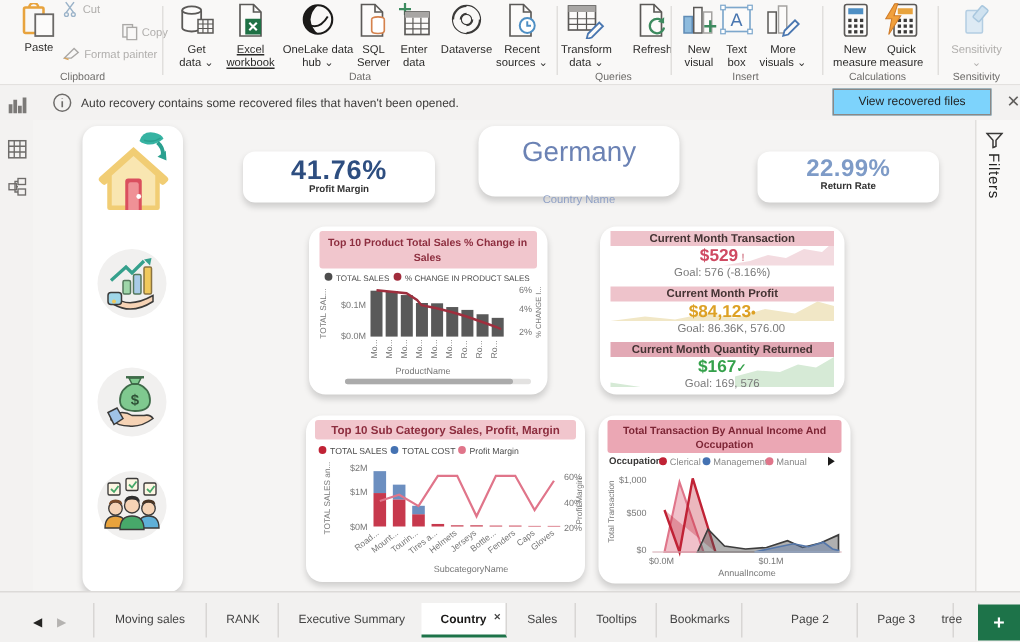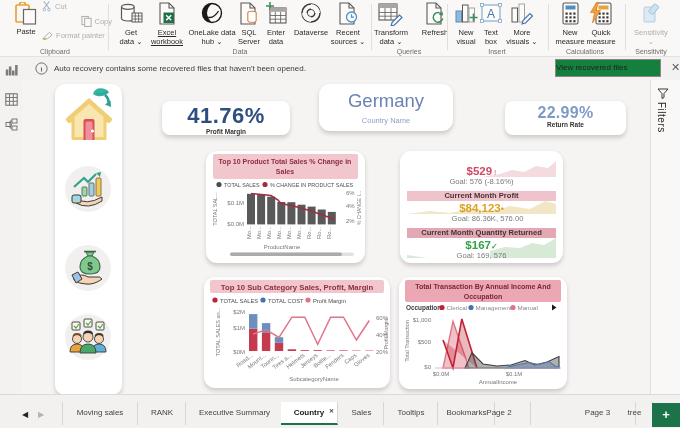--- a/index.html
+++ b/index.html
@@ -227,22 +227,22 @@
   </div>
   <div class="glabel" style="left:631px; width:40px;">Sensitivity</div>
 </div>
 
 <div id="notif">
   <svg style="position:absolute; left:13px; top:5px;" width="13" height="13" viewBox="0 0 13 13">
     <circle cx="6.5" cy="6.5" r="5.6" fill="none" stroke="#6e6c6a" stroke-width="1"></circle>
     <path d="M6.5 3.4 v0.2 M6.5 5.5 v4" stroke="#6e6c6a" stroke-width="1.1"></path>
   </svg>
   <span style="position:absolute; left:32px; top:7px;">Auto recovery contains some recovered files that haven't been opened.</span>
-  <div style="position:absolute; left:533px; top:2px; width:106px; height:18px; background:#15803d;
-       border:1px solid #8a8886; line-height:16px; font-size:8px; color:#201f1e;">View recovered files</div>
+  <div style="position:absolute; left:533px; top:2px; width:106px; height:18px; background:#7dd3fc;
+       border:1px solid #8a8886; text-align:center; line-height:16px; font-size:8px; color:#201f1e;">View recovered files</div>
   <div style="position:absolute; left:649px; top:4px; font-size:11px; color:#605e5c;">✕</div>
 </div>
 
 <div id="leftrail"></div>
 <svg class="abs" style="left:5px; top:63px;" width="13" height="13" viewBox="0 0 13 13">
   <g fill="#7c7a78">
     <rect x="0.8" y="6.5" width="2.5" height="6"></rect>
     <rect x="3.9" y="3.5" width="2.5" height="9"></rect>
     <rect x="7" y="7.5" width="2.5" height="5"></rect>
     <rect x="10.1" y="2" width="2.5" height="10.5"></rect>
@@ -311,26 +311,26 @@
   <path d="M6 39 q0 -8 7 -8 q7 0 7 8z" fill="#e8a33d" stroke="#3b3a39" stroke-width="0.9"></path>
   <circle cx="35" cy="26" r="4.5" fill="#f6d3b5" stroke="#3b3a39" stroke-width="0.9"></circle>
   <path d="M30.5 24 q0 -4 4.5 -4 q5 0 4.5 4 q-1 -2 -4.5 -2 q-3.5 0 -4.5 2z" fill="#4a3524"></path>
   <path d="M28 39 q0 -8 7 -8 q7 0 7 8z" fill="#5fb0d8" stroke="#3b3a39" stroke-width="0.9"></path>
   <circle cx="24" cy="24" r="5" fill="#f6d3b5" stroke="#3b3a39" stroke-width="0.9"></circle>
   <path d="M19 22 q0 -4.5 5 -4.5 q5.5 0 5 4.5 q-1 -2 -5 -2 q-4 0 -5 2z" fill="#2f2f2f"></path>
   <path d="M16 40 q0 -9 8 -9 q8 0 8 9z" fill="#47a86a" stroke="#3b3a39" stroke-width="0.9"></path>
 </svg>
 
 <div class="card" style="left:162px; top:101px; width:128px; height:34px; text-align:center; border-radius:8px;">
-  <div style="font-size:22px; font-weight:bold; color:#2e4e80; margin-top:2px; letter-spacing:0.5px;">41.76%</div>
+  <div style="font-size:18px; font-weight:bold; color:#2e4e80; margin-top:2px; letter-spacing:0.5px;">41.76%</div>
   <div style="font-size:6.5px; font-weight:bold; color:#333; margin-top:-1px;">Profit Margin</div>
 </div>
 <div class="card" style="left:319px; top:84px; width:134px; height:47px; text-align:center;">
   <div style="font-size:18.5px; color:#6b82b4; margin-top:6px;">Germany</div>
-  <div style="font-size:7.5px; color:#8fa0c5; margin-top:4px;">Country Name</div>
+  <div style="font-size:7.5px; color:#8fa0c5; margin-top:16px;">Country Name</div>
 </div>
 <div class="card" style="left:505px; top:101px; width:121px; height:34px; text-align:center; border-radius:8px;">
   <div style="font-size:16px; font-weight:bold; color:#7e9bc7; margin-top:3px; letter-spacing:0.3px;">22.99%</div>
   <div style="font-size:6.5px; font-weight:bold; color:#333; margin-top:-1px;">Return Rate</div>
 </div>
 
 <div class="card" style="left:206px; top:151px; width:159px; height:112px;">
 <svg width="159" height="112" viewBox="0 0 159 112">
   <rect x="7" y="3" width="145" height="25" rx="2" fill="#f1c6cd"></rect>
   <text x="79" y="13" text-anchor="middle" font-size="7" font-weight="bold" fill="#8d2e3f">Top 10 Product Total Sales % Change in</text>
@@ -376,20 +376,21 @@
 </svg>
 </div>
 
 <div class="card" style="left:400px; top:151px; width:163px; height:112px; overflow:hidden;">
   <svg width="163" height="112" viewBox="0 0 163 112" style="position:absolute; left:0; top:0;">
     <path d="M82 26 L100 23 L112 19 L124 21 L136 15 L148 17 L156 10 L156 26 Z" fill="#f3dbe0"></path>
     <path d="M7 63 L30 60 L50 62 L70 58 L90 61 L110 55 L130 58 L145 50 L156 53 L156 63 Z" fill="#f1e7c6"></path>
     <path d="M90 100 L105 96 L120 97 L132 92 L144 94 L156 87 L156 107 L90 107 Z" fill="#d6ead6"></path>
     <path d="M7 104 l20 3 h-20z" fill="#d6ead6"></path>
   </svg>
+  <div style="position:absolute; left:7px; top:3px; width:149px; height:10px; background:#eec3cb; text-align:center; font-size:7.6px; font-weight:bold; color:#433; line-height:10px;">Current Month Transaction</div>
   <div style="position:absolute; left:0; top:14px; width:163px; text-align:center; font-size:11.5px; font-weight:bold; color:#cf4a62;">$529<span style="font-size:7px; color:#d98a97;">&nbsp;!</span></div>
   <div style="position:absolute; left:0; top:26px; width:163px; text-align:center; font-size:7.6px; color:#7a7a7a;">Goal: 576 (-8.16%)</div>
   <div style="position:absolute; left:7px; top:40px; width:149px; height:10px; background:#eec3cb; text-align:center; font-size:7.6px; font-weight:bold; color:#433; line-height:10px;">Current Month Profit</div>
   <div style="position:absolute; left:0; top:51px; width:163px; text-align:center; font-size:11.5px; font-weight:bold; color:#dda125;">$84,123<span style="font-size:9px;">•</span></div>
   <div style="position:absolute; left:16px; top:63px; width:143px; text-align:center; font-size:7.6px; color:#7a7a7a;">Goal: 86.36K, 576.00</div>
   <div style="position:absolute; left:7px; top:77px; width:149px; height:10px; background:#e2a9b5; text-align:center; font-size:7.6px; font-weight:bold; color:#433; line-height:10px;">Current Month Quantity Returned</div>
   <div style="position:absolute; left:0; top:88px; width:163px; text-align:center; font-size:11.5px; font-weight:bold; color:#35a14b;">$167<span style="font-size:8px;">✓</span></div>
   <div style="position:absolute; left:0; top:100px; width:163px; text-align:center; font-size:7.6px; color:#7a7a7a;">Goal: 169, 576</div>
 </div>
 
@@ -485,17 +486,17 @@
   <div class="abs" style="left:22px; top:15px; font-size:8px; color:#252423;">◀</div>
   <div class="abs" style="left:38px; top:15px; font-size:8px; color:#b5b3b1;">▶</div>
   <div class="tab" style="left:62px; width:76px; border-left:1px solid #d8d6d4;">Moving sales</div>
   <div class="tab" style="left:139px; width:47px;">RANK</div>
   <div class="tab" style="left:187px; width:96px;">Executive Summary</div>
   <div class="tab" style="left:281px; width:57px; background:#fff; font-weight:bold; color:#1b1a19; border-bottom:2.5px solid #1d7349;">Country</div>
   <div class="abs" style="left:329px; top:12px; font-size:6px; color:#444; font-weight:bold;">✕</div>
   <div class="tab" style="left:340px; width:44px;">Sales</div>
   <div class="tab" style="left:385px; width:53px;">Tooltips</div>
   <div class="tab" style="left:439px; width:56px;">Bookmarks</div>
-  <div class="tab" style="left:468px; width:63px;">Page 2</div>
+  <div class="tab" style="left:509px; width:63px;">Page 2</div>
   <div class="tab" style="left:560px; width:76px;">Page 3</div>
   <div class="tab" style="left:617px; width:36px;">tree</div>
   <div class="abs" style="left:652px; top:8px; width:28px; height:24px; background:#1d7349; color:#fff; text-align:center; line-height:23px; font-size:13px; font-weight:bold;">+</div>
 </div>
 
 </body></html>

